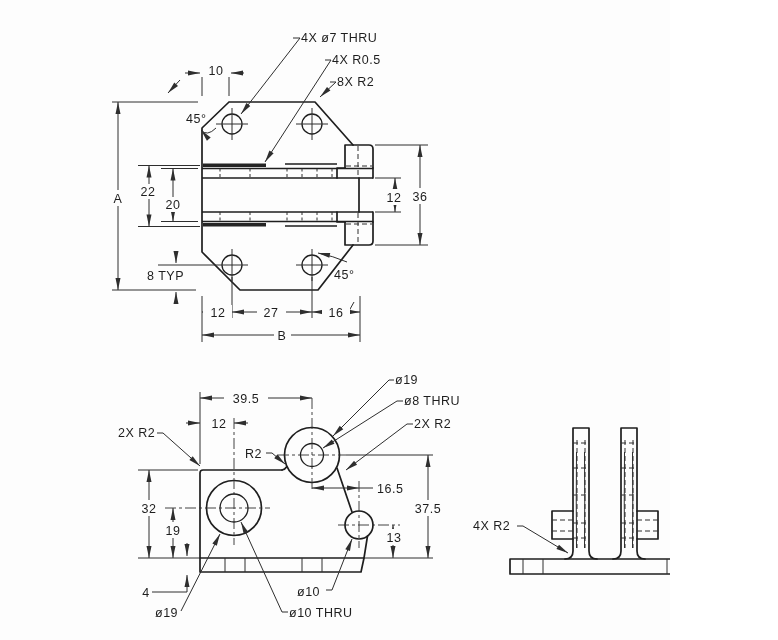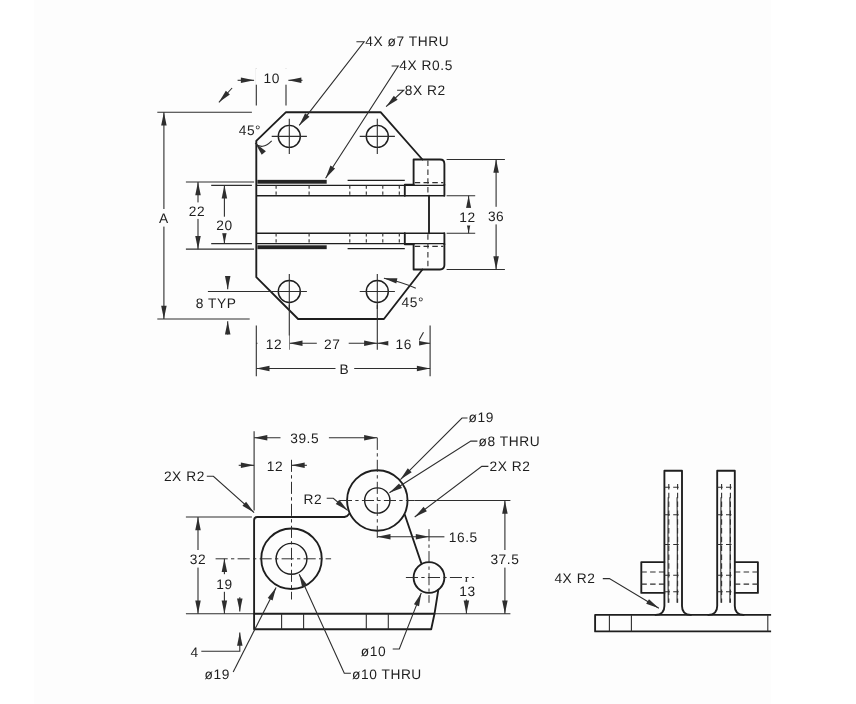--- a/index.html
+++ b/index.html
@@ -1,17 +1,17 @@
 <!DOCTYPE html>
 <html><head>
 <meta charset="utf-8">
 <style>
   html,body{margin:0;padding:0;background:#ffffff;}
   .canvas{position:relative;width:670px;height:640px;background:#fdfdfd;overflow:hidden;
-          font-family:"Liberation Sans",sans-serif;margin-left:31px;}
+          font-family:"Liberation Sans",sans-serif;}
   svg{display:block;}
   svg text{font-family:"Liberation Sans",sans-serif;font-size:12.5px;fill:#1e1e1e;
            letter-spacing:0.5px;}
   .ol  {fill:none;stroke:#1e1e1e;stroke-width:1.7;stroke-linejoin:round;stroke-linecap:round;}
   .o2  {fill:none;stroke:#1e1e1e;stroke-width:1.3;stroke-linejoin:round;}
   .dim {fill:none;stroke:#2e2e2e;stroke-width:1;}
   .hid {fill:none;stroke:#2e2e2e;stroke-width:1;stroke-dasharray:5 3;}
   .tick{fill:none;stroke:#2e2e2e;stroke-width:1;stroke-dasharray:3 2.5;}
   .cl  {fill:none;stroke:#2e2e2e;stroke-width:0.9;stroke-dasharray:11 3 3 3;}
   .slot{fill:#242424;stroke:none;}

